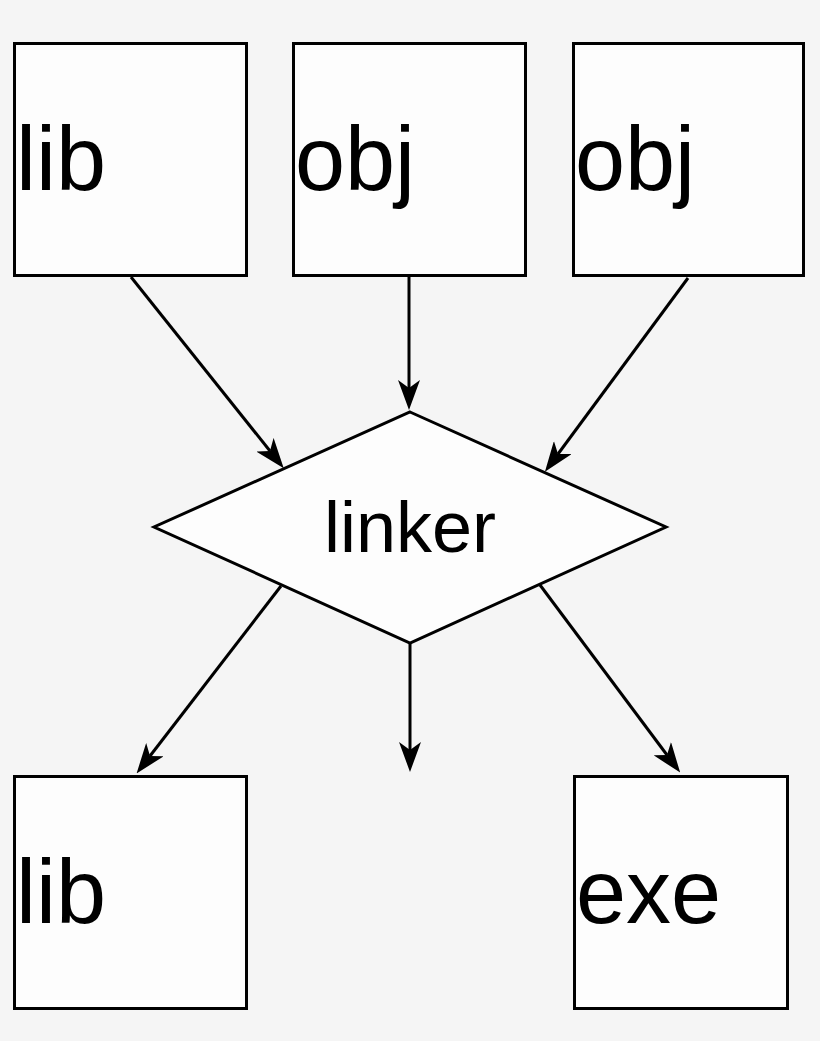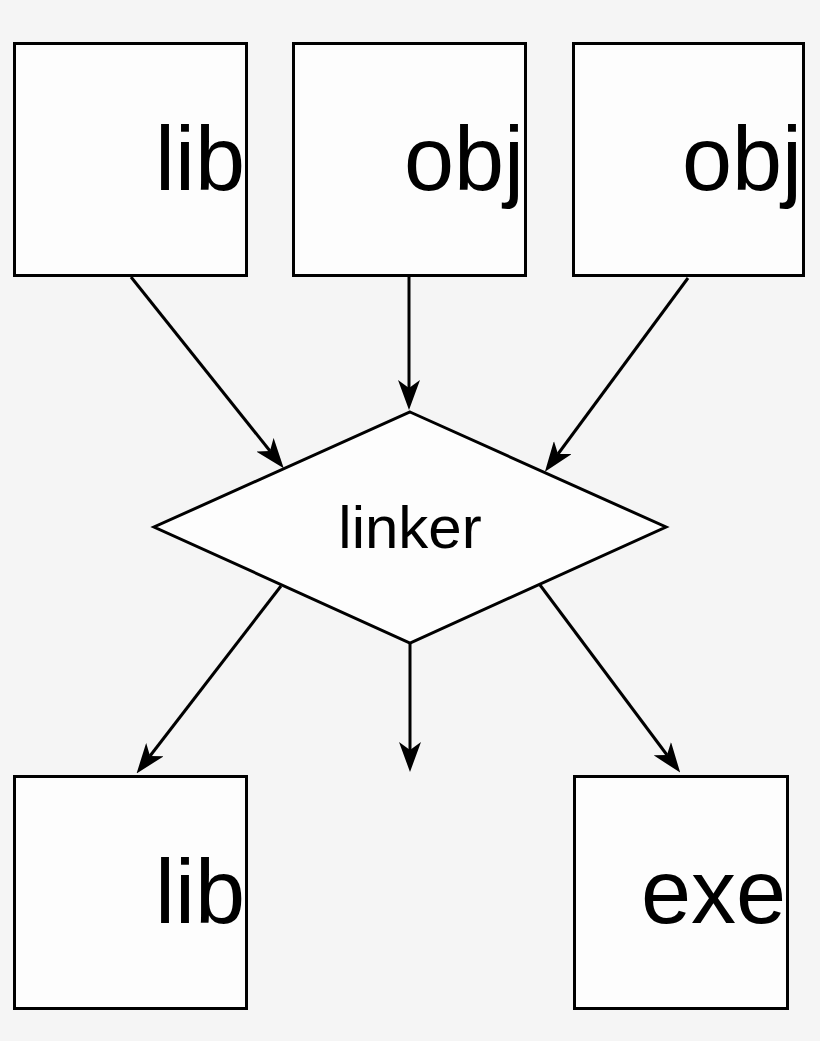--- a/index.html
+++ b/index.html
@@ -16,39 +16,39 @@
     left: 0; top: 0;
     width: 820px; height: 1041px;
   }
   .node {
     position: absolute;
     box-sizing: border-box;
     width: 235px;
     height: 235px;
     border: 3px solid #000000;
     background: #fdfdfd;
-    text-align: right;
+    text-align: left;
     line-height: 229px;
     font-size: 90px;
     color: #000000;
     white-space: nowrap;
   }
   .node-lib-in  { left: 13px;  top: 42px; }
   .node-obj-1   { left: 292px; top: 42px; }
   .node-obj-2   { left: 572px; top: 42px; width: 233px; }
   .node-lib-out { left: 13px;  top: 775px; }
   .node-dll-out { left: 292px; top: 775px; }
   .node-exe-out { left: 573px; top: 775px; width: 216px; }
   .diamond-label {
     position: absolute;
     left: 154px; top: 412px;
     width: 512px; height: 231px;
     line-height: 231px;
     text-align: center;
-    font-size: 60px;
+    font-size: 72px;
     color: #000000;
     white-space: nowrap;
   }
 </style>
 </head>
 <body>
 
 <div class="canvas">
 
   <svg class="connector-layer" viewBox="0 0 820 1041" xmlns="http://www.w3.org/2000/svg">

